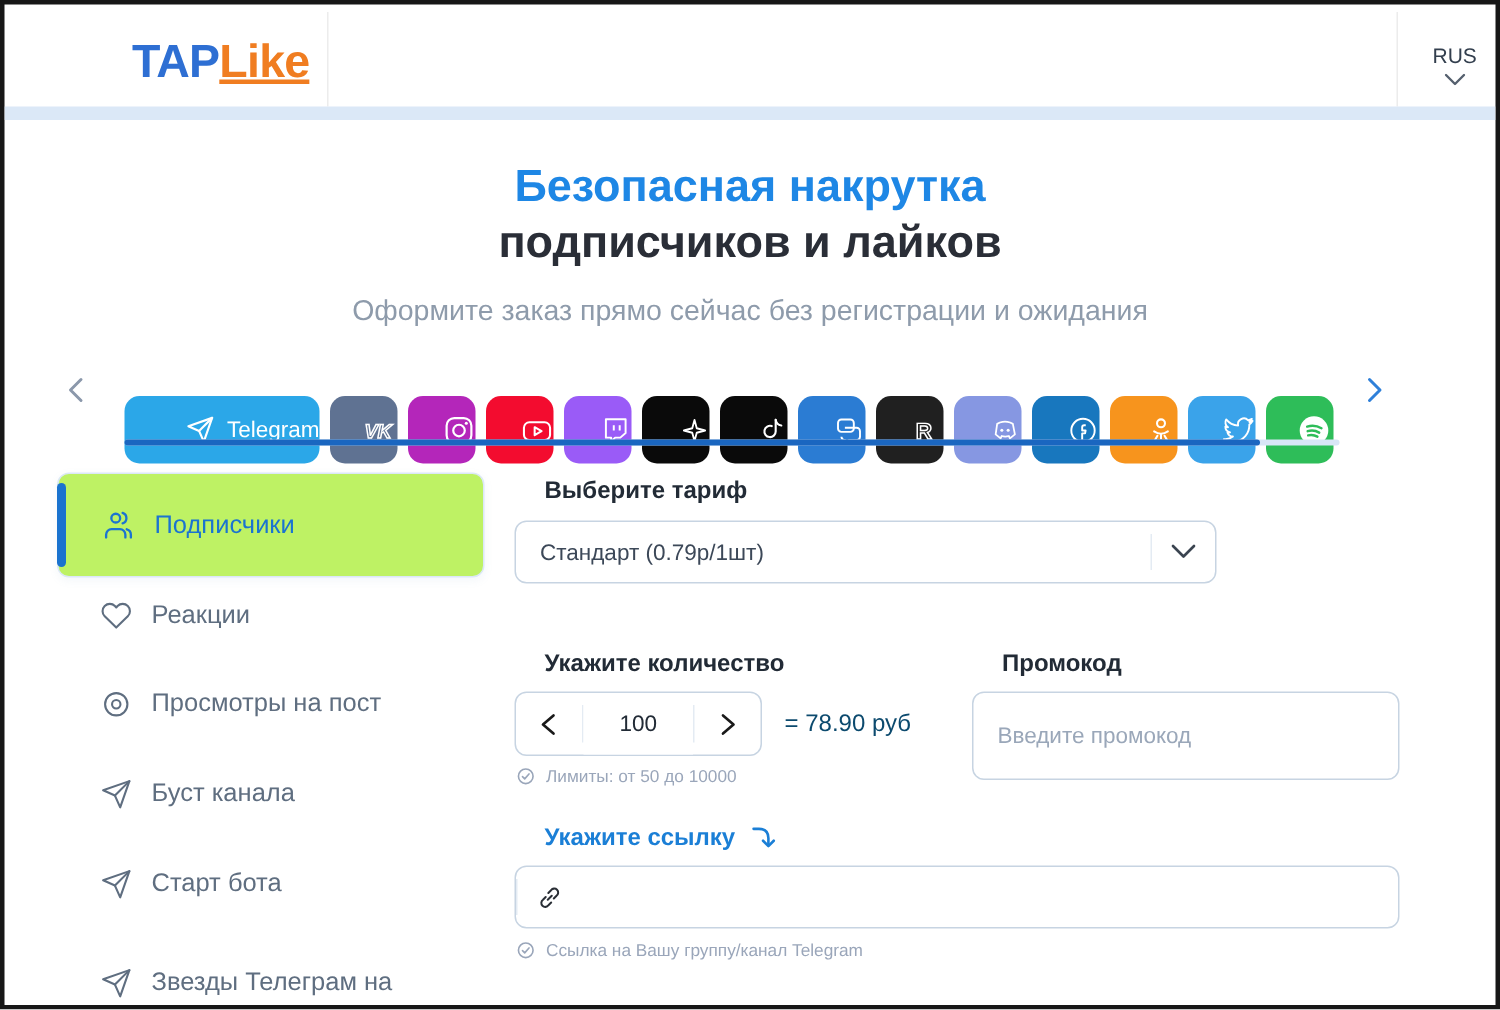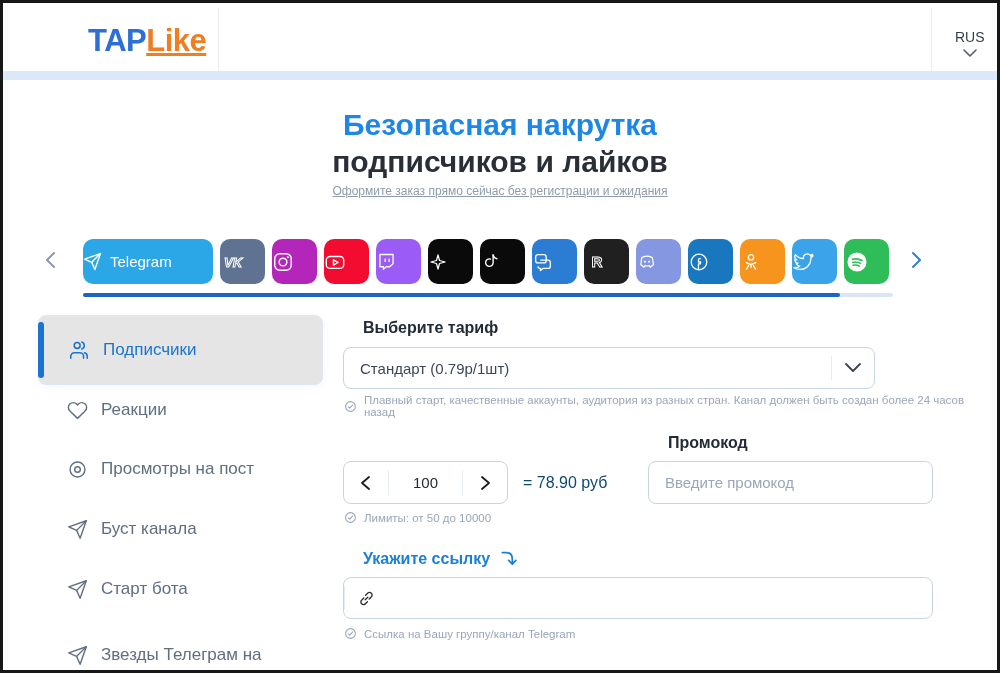--- a/index.html
+++ b/index.html
@@ -12,53 +12,53 @@
   .logo .like { color:#f07d21;text-decoration:underline; }
   .hdiv { position:absolute; top:5px; width:1px; height:63px; background:#ececec; }
   .lang { position:absolute; left:952px; top:26px; font-size:14px; color:#333f4e; text-align:center; cursor:pointer; }
   .lang svg { display:block; margin:4px auto 0; }
   .blueband { position:absolute; left:0; right:0; top:68px; height:9px; background:#dbe8f7; }
 
   
   .hero { position:absolute; left:0; right:0; top:103px; text-align:center; }
   .hero h1 { font-size:30px; line-height:37px; font-weight:bold; color:#2a2e37; }
   .hero h1 .l1 { color:#1e87e5; display:block; }
-  .hero .sub { margin-top:4px; font-size:12px; color:#8e9bab;text-decoration:underline; }
+  .hero .sub { margin-top:17px; font-size:19px; color:#8e9bab; }
 
   
   .car-arrow { position:absolute; top:247px; cursor:pointer; }
   .carousel { position:absolute; left:80px; top:236px; display:flex; gap:7px; align-items:center; }
-  .net-btn { height:45px; border-radius:10px; display:flex; align-items:center; justify-content:flex-start; cursor:pointer; flex:0 0 auto; }
+  .net-btn { height:45px; border-radius:10px; display:flex; align-items:center; justify-content:flex-end; cursor:pointer; flex:0 0 auto;margin-top:25px; }
   .net-btn.wide { width:130px; gap:8px; color:#fff; font-size:15px; }
   .net-sq { width:45px; }
   .progress { position:absolute; left:80px; top:290px; width:810px; height:4px; background:#d8e6f6; border-radius:2px; }
   .progress .fill { height:4px; width:93.5%; background:#1a66c0; border-radius:2px; }
 
   
   .side-item { position:absolute; left:35px; width:285px; height:44px; display:flex; align-items:center; gap:13px; padding-left:29px; color:#5f6e80; font-size:17px; cursor:pointer; }
-  .side-item.active { height:70px; background:#e5e5e5; border:1px solid #dce8f7; border-radius:8px; box-shadow:0 2px 6px rgba(120,150,190,.08); color:#1b74d0; }
+  .side-item.active { height:70px; background:#bef264; border:1px solid #dce8f7; border-radius:8px; box-shadow:0 2px 6px rgba(120,150,190,.08); color:#1b74d0; }
   .accent { position:absolute; left:-1px; top:6px; bottom:6px; width:6px; background:#1a73cf; border-radius:3px; }
 
   
   .flabel { position:absolute; font-size:16px; font-weight:bold; color:#222b36;margin-left:20px; }
   .flabel.blue { color:#1b7fd6; display:flex; align-items:center; gap:10px; cursor:pointer; }
   .fbox { position:absolute; border:1px solid #c7d4e2; border-radius:8px; background:#fff; }
-  .selectbox { left:340px; top:344px; width:532px; height:42px; display:flex; align-items:center; cursor:pointer; }
+  .selectbox { left:340px; top:344px; width:468px; height:42px; display:flex; align-items:center; cursor:pointer; }
   .selectbox .val { flex:1; padding-left:16px; font-size:15px; color:#3c4858; }
   .vdiv { width:1px; height:24px; background:#e4ebf3; }
   .boxicon { width:42px; display:flex; align-items:center; justify-content:center; cursor:pointer; }
   .hint { position:absolute; display:flex; align-items:center; gap:7px; font-size:11.5px; color:#9aa6ba; }
   .stepper { left:340px; top:458px; width:165px; height:43px; display:flex; align-items:stretch; }
   .step-btn { width:45px; border:none; background:none; display:flex; align-items:center; justify-content:center; cursor:pointer; }
   .stepper input { width:73px; border:none; outline:none; text-align:center; font-size:15px; color:#222b36; font-family:Liberation Sans, sans-serif; }
   .sdiv { width:1px; margin:8px 0; background:#e4ebf3; }
   .price { position:absolute; left:520px; top:471px; font-size:16px; color:#0c4a6e; }
   .tinput { border:none; outline:none; flex:1; padding-left:16px; font-size:15px; color:#55627a; font-family:"Liberation Sans", sans-serif; background:transparent; }
   .tinput::placeholder { color:#9aa7b9; opacity:1; }
-  .promo { left:645px; top:458px; width:285px; height:43px; display:flex; align-items:center; }
+  .promo { left:645px; top:458px; width:285px; height:59px; display:flex; align-items:center; }
   .urlbox { left:340px; top:574px; width:590px; height:42px; display:flex; align-items:center; }
 </style>
 </head>
 <body>
 
 <div class="frame">
 
   <div class="logo"><span class="tap">TAP</span><span class="like">Like</span></div>
   <div class="hdiv" style="left:215px"></div>
   <div class="hdiv" style="left:928px"></div>
@@ -228,28 +228,22 @@
   <div class="fbox selectbox">
     <div class="val">Стандарт (0.79р/1шт)</div>
     <div class="vdiv"></div>
     <div class="boxicon">
       <svg width="18" height="12" viewBox="0 0 18 12">
           <path d="M2 2l7 7 7-7" fill="none" stroke="#3a4450" stroke-width="1.8" stroke-linecap="round" stroke-linejoin="round"></path>
         </svg>
     </div>
   </div>
 
-  <div class="hint" style="left:341px; top:391px">
-    <svg width="13" height="13" viewBox="0 0 24 24" fill="none" stroke="#9aa6ba" stroke-width="2">
-        <circle cx="12" cy="12" r="9"></circle>
-        <path d="M8 12.5l2.7 2.7 5.3-6" stroke-linecap="round" stroke-linejoin="round"></path>
-      </svg>
-    <span>Плавный старт, качественные аккаунты, аудитория из разных стран. Канал должен быть создан более 24 часов назад</span>
-  </div>
-
+
+  <div class="flabel" style="left:340px; top:431px">Укажите количество</div>
   <div class="flabel" style="left:645px; top:431px">Промокод</div>
 
   <div class="fbox stepper">
     <button class="step-btn">
       <svg width="14" height="16" viewBox="0 0 14 16">
           <path d="M10 2L3 8l7 6" fill="none" stroke="#1a1a1a" stroke-width="1.8" stroke-linecap="round" stroke-linejoin="round"></path>
         </svg>
     </button>
     <div class="sdiv"></div>
     <input value="100" style="">

